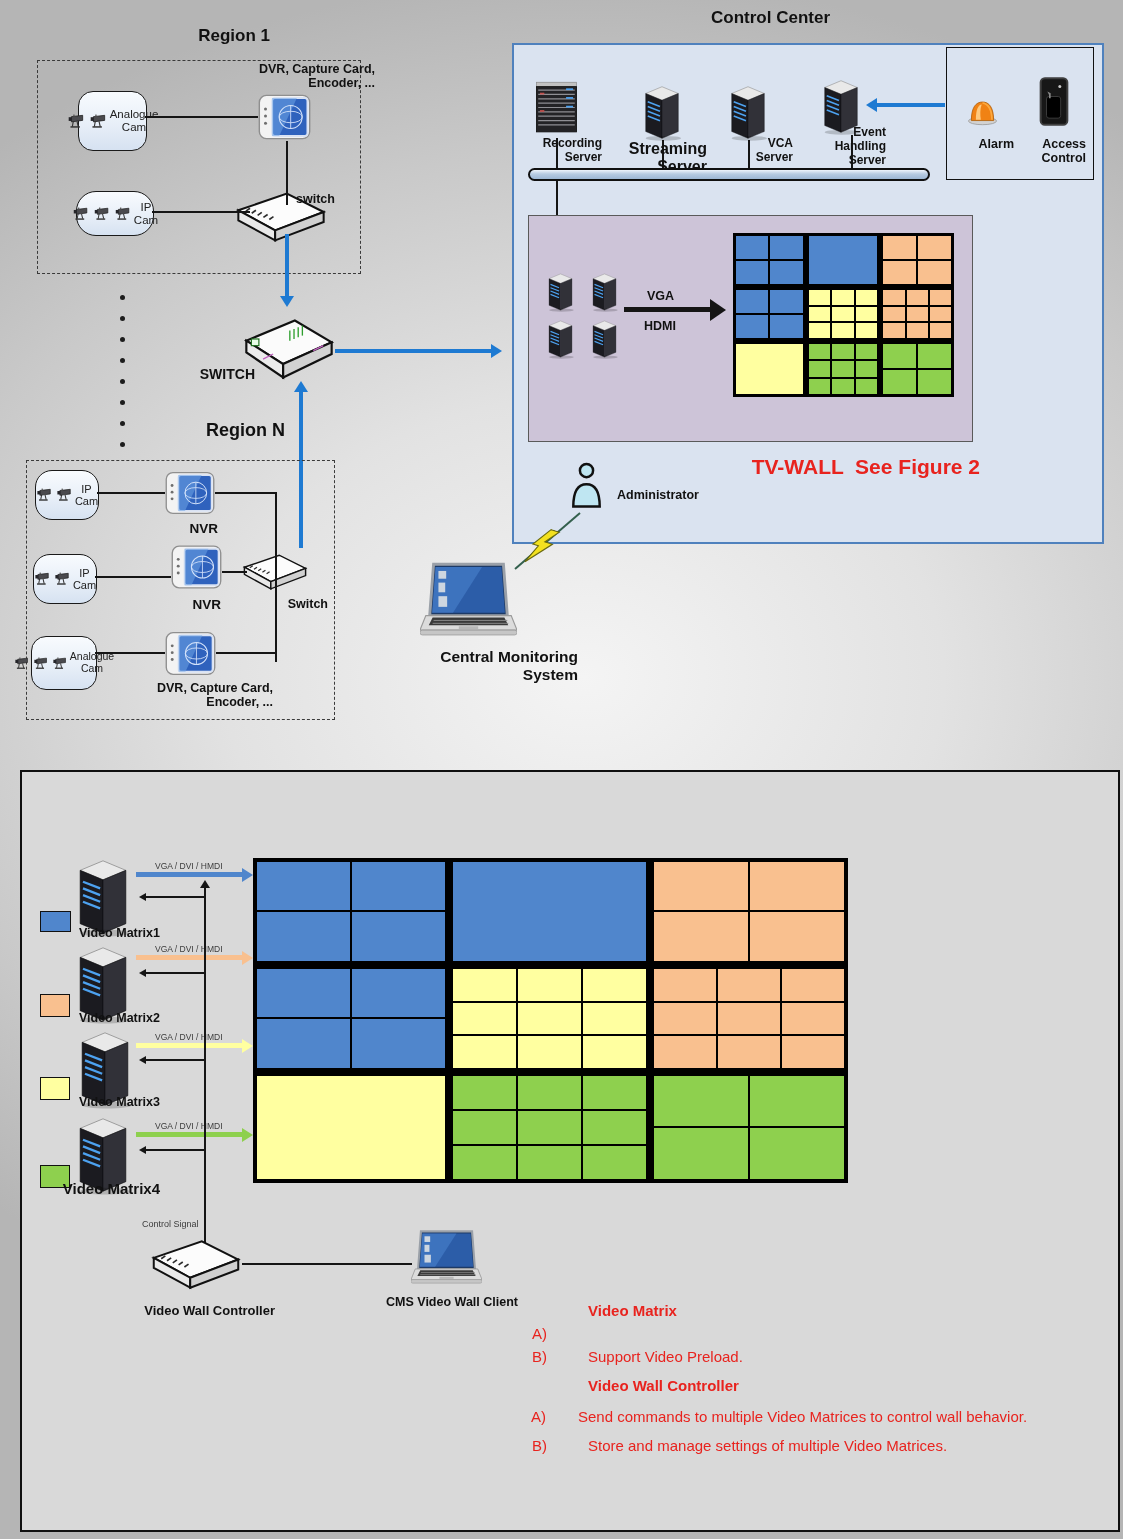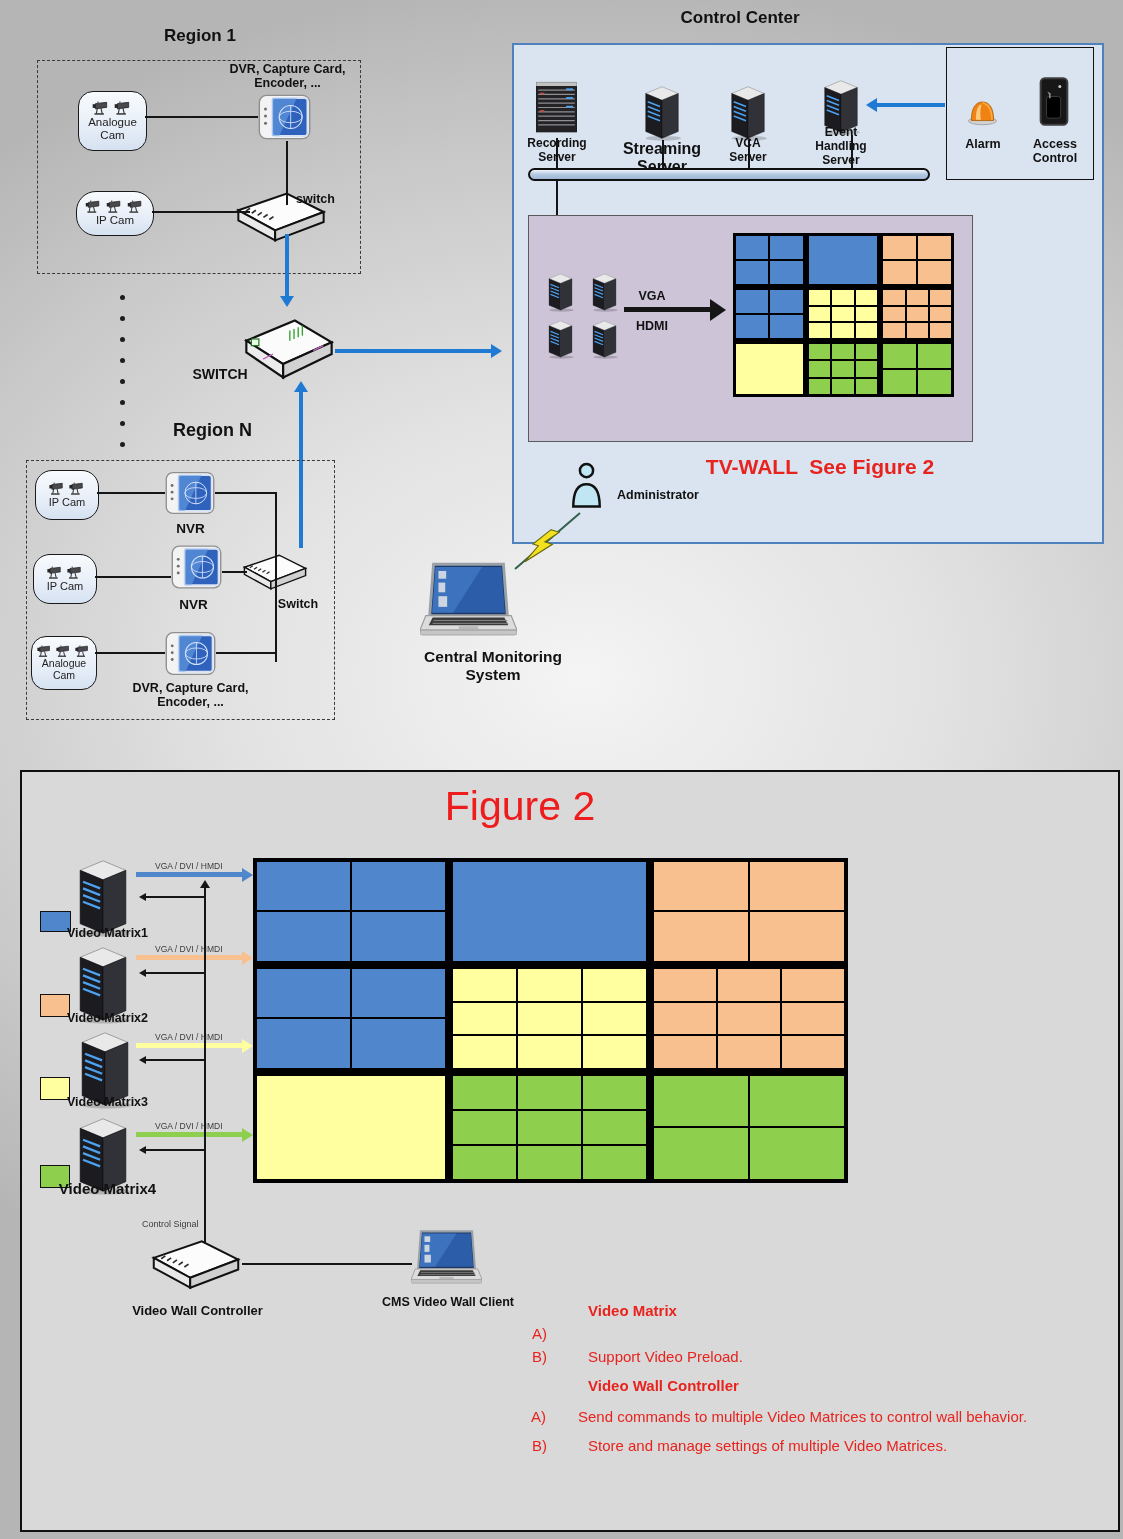--- a/index.html
+++ b/index.html
@@ -1,39 +1,39 @@
 <!DOCTYPE html>
 <html><head>
 <meta charset="utf-8">
 <style>
   html,body{margin:0;padding:0;background:#bfbfbf;font-family:"Liberation Sans",sans-serif;}
   #canvas{position:relative;width:1123px;height:1539px;overflow:hidden;
     background:radial-gradient(ellipse 900px 700px at 52% 44%, #f4f4f4 0%, #e2e2e2 40%, #c9c9c9 75%, #b5b5b5 100%);}
   .abs{position:absolute;}
-  .lbl{position:absolute;font-weight:700;color:#111;white-space:pre-line;text-align:center;line-height:1.15;}
+  .lbl{position:absolute;font-weight:700;color:#111;white-space:pre-line;text-align:right;line-height:1.15;}
   .lbl.normal{font-weight:400;}
   .hline{position:absolute;background:#151515;height:2px;}
   .vline{position:absolute;background:#151515;width:2px;}
   .dashbox{position:absolute;border:1.6px dashed #3a3a3a;background:transparent;}
   .harrow{position:absolute;background:currentColor;}
   .harrow::after{content:"";position:absolute;left:100%;top:50%;transform:translateY(-50%);
     width:0;height:0;border-style:solid;border-color:transparent;border-left-color:currentColor;border-width:7px 0 7px 11px;}
   .harrow.left::after{left:auto;right:100%;border-left-color:transparent;border-right-color:currentColor;border-width:7px 11px 7px 0;}
   .harrow.small::after{border-width:4.5px 0 4.5px 7px;}
   .harrow.small.left::after{border-width:4.5px 7px 4.5px 0;}
   .harrow.fat::after{border-width:11px 0 11px 16px;}
   .varrow{position:absolute;background:currentColor;}
   .varrow.up::after{content:"";position:absolute;bottom:100%;left:50%;transform:translateX(-50%);
     width:0;height:0;border:solid transparent;border-width:0 7px 11px 7px;border-bottom-color:currentColor;}
   .varrow.up.small::after{border-width:0 5px 8px 5px;}
   .varrow.down::after{content:"";position:absolute;top:100%;left:50%;transform:translateX(-50%);
     width:0;height:0;border:solid transparent;border-width:11px 7px 0 7px;border-top-color:currentColor;}
   .black{color:#151515;}
   .camnode{position:absolute;background:linear-gradient(180deg,#f8fbfe 0%,#e8eff8 55%,#d6e2f1 100%);
-    border:1.4px solid #1a1a1a;display:flex;flex-direction:column;align-items:center;justify-content:center;
+    border:1.4px solid #1a1a1a;display:flex;flex-direction:row;align-items:center;justify-content:center;
     color:#222;font-size:11.5px;line-height:1.1;text-align:center;white-space:pre-line;}
   .camrow{display:flex;gap:1px;align-items:flex-end;}
   .chip{position:absolute;background:currentColor;border:1.2px solid #111;}
   .wall{position:absolute;background:#000;}
   .wall-block{position:absolute;box-sizing:border-box;border:2px solid #000;display:grid;}
   .wall.big .wall-block{border-width:3px;}
   .wall-cell{box-sizing:border-box;border:1px solid #000;}
   .ccbox{position:absolute;background:#dae3f0;border:2px solid #4f81bd;}
   .alarmbox{position:absolute;border:1.6px solid #111;}
   .busbar{position:absolute;border:2.5px solid #101010;border-radius:8px;
@@ -455,24 +455,23 @@
 
   <svg class="abs" style="left:505px;top:505px;width:85px;height:70px;">
     <line x1="10" y1="64" x2="75" y2="8" stroke="#33604d" stroke-width="2"></line>
     <g transform="translate(28,18) rotate(18)">
         <use href="#bolt" width="30" height="40"></use>
       </g>
   </svg>
   <svg class="abs" style="left:420px;top:560px;width:97px;height:84px;">
       <use href="#laptop"></use>
     </svg>
-  <div class="lbl" style="left:398px;top:648px;width:190px;font-size:15.5px;">Central Monitoring System</div>
+  <div class="lbl" style="left:388px;top:648px;width:190px;font-size:15.5px;">Central Monitoring System</div>
 
   <div class="fig2panel" style="left:20px;top:770px;width:1096px;height:758px;"></div>
-  <div class="lbl normal" style="left:380px;top:783px;width:280px;font-size:41px;color:#ee1c1c;">Figure 2</div>
 
   <div class="wall big" id="big-wall" style="left:253px;top:858px;width:595px;height:325px;">
       <div class="wall-block" style="left: 0%; top: 0%; width: 33%; height: 32.9%; grid-template-columns: repeat(2, 1fr); grid-template-rows: repeat(2, 1fr);">
         <div class="wall-cell" style="background: rgb(80, 134, 204);"></div>
         <div class="wall-cell" style="background: rgb(80, 134, 204);"></div>
         <div class="wall-cell" style="background: rgb(80, 134, 204);"></div>
         <div class="wall-cell" style="background: rgb(80, 134, 204);"></div>
       </div>
       <div class="wall-block" style="left: 33%; top: 0%; width: 33.7%; height: 32.9%; grid-template-columns: repeat(1, 1fr); grid-template-rows: repeat(1, 1fr);">
         <div class="wall-cell" style="background: rgb(80, 134, 204);"></div>

